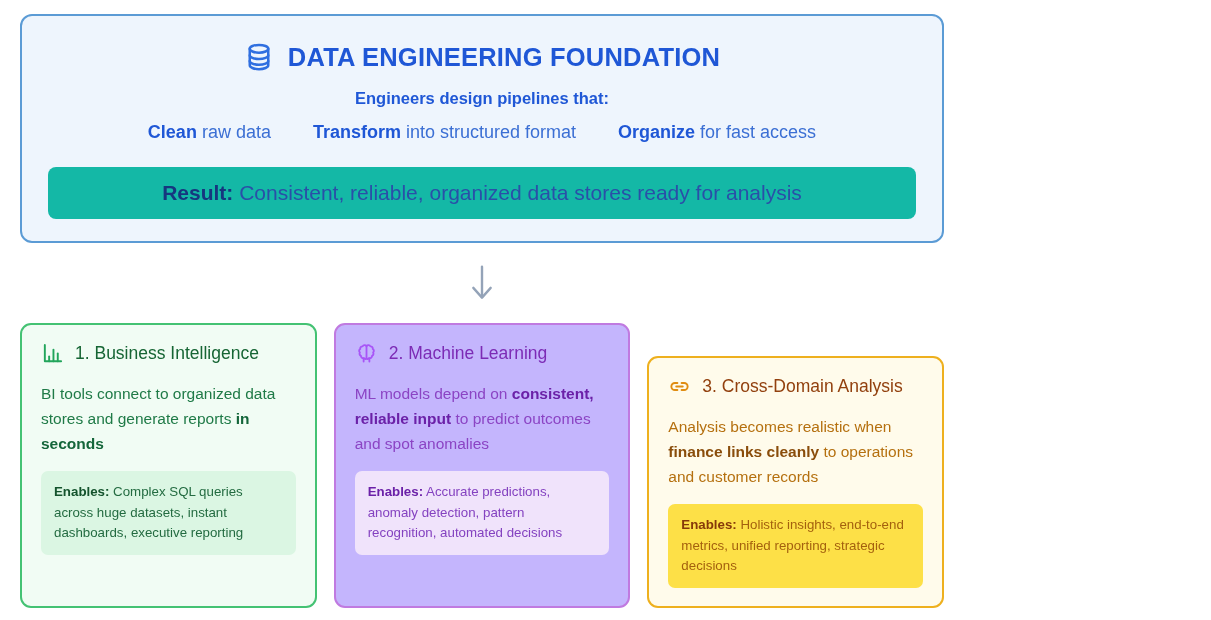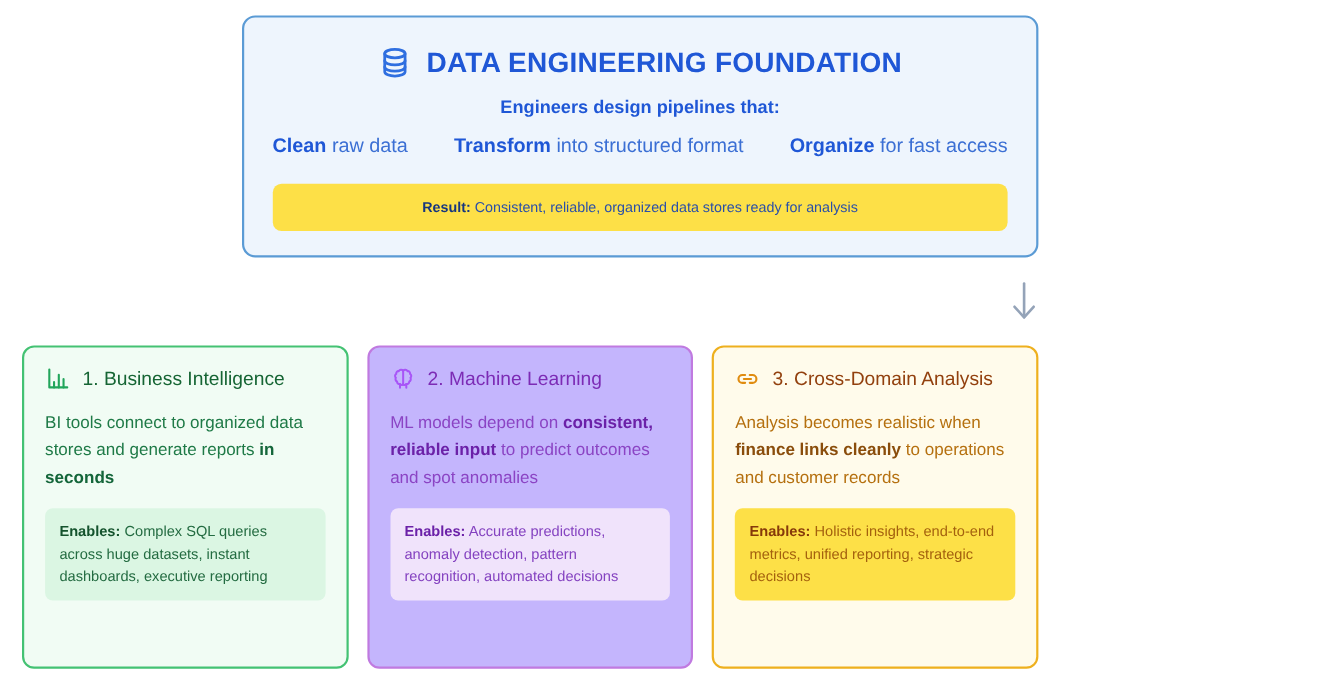--- a/index.html
+++ b/index.html
@@ -16,21 +16,20 @@
     overflow: hidden;
   }
 
   .page {
     width: 964px;
     height: 620px;
     position: relative;
     padding: 14px 20px 12px 20px;
     display: flex;
     flex-direction: column;
-    align-items: flex-end;
   }
 
   
   .foundation-panel {
     border: 2px solid #5b9bd5;
     background: #eef5fd;
     border-radius: 12px;
     padding: 18px 26px 22px 26px;
     display: flex;
     flex-direction: column;
@@ -79,25 +78,25 @@
   }
 
   .pipeline-steps .step-strong {
     font-weight: bold;
     color: #1f57d6;
   }
 
   .result-bar {
     margin-top: 24px;
     width: 100%;
-    background: #fde047;
+    background: #14b8a6;
     border-radius: 8px;
     padding: 14px 10px;
     text-align: center;
-    font-size: 13px;
+    font-size: 21px;
     color: #2a4fa8;
   }
 
   .result-bar .result-label {
     font-weight: bold;
     color: #16367f;
   }
 
   
   .arrow-zone {
@@ -179,21 +178,21 @@
 
   
   .card-ml { border-color: #c07ae0; background: #c4b5fd; }
   .card-ml .card-title { color: #7c2bb5; }
   .card-ml .card-body { color: #8b44c4; }
   .card-ml .card-body .hl { color: #6b21a8; }
   .card-ml .enables-box { background: #f0e3fb; color: #8442c0; }
   .card-ml .enables-box .enables-label { color: #6b21a8; }
 
   
-  .card-cd { border-color: #eeb01e; background: #fffbeb; }
+  .card-cd { border-color: #eeb01e; background: #fffbeb; margin-top: 33px; }
   .card-cd .card-title { color: #92400e; }
   .card-cd .card-body { color: #b5700f; }
   .card-cd .card-body .hl { color: #8a4d0b; }
   .card-cd .enables-box { background: #fde047; color: #a4610e; }
   .card-cd .enables-box .enables-label { color: #86390a; }
 </style>
 </head>
 <body>
 
 <div class="page">

